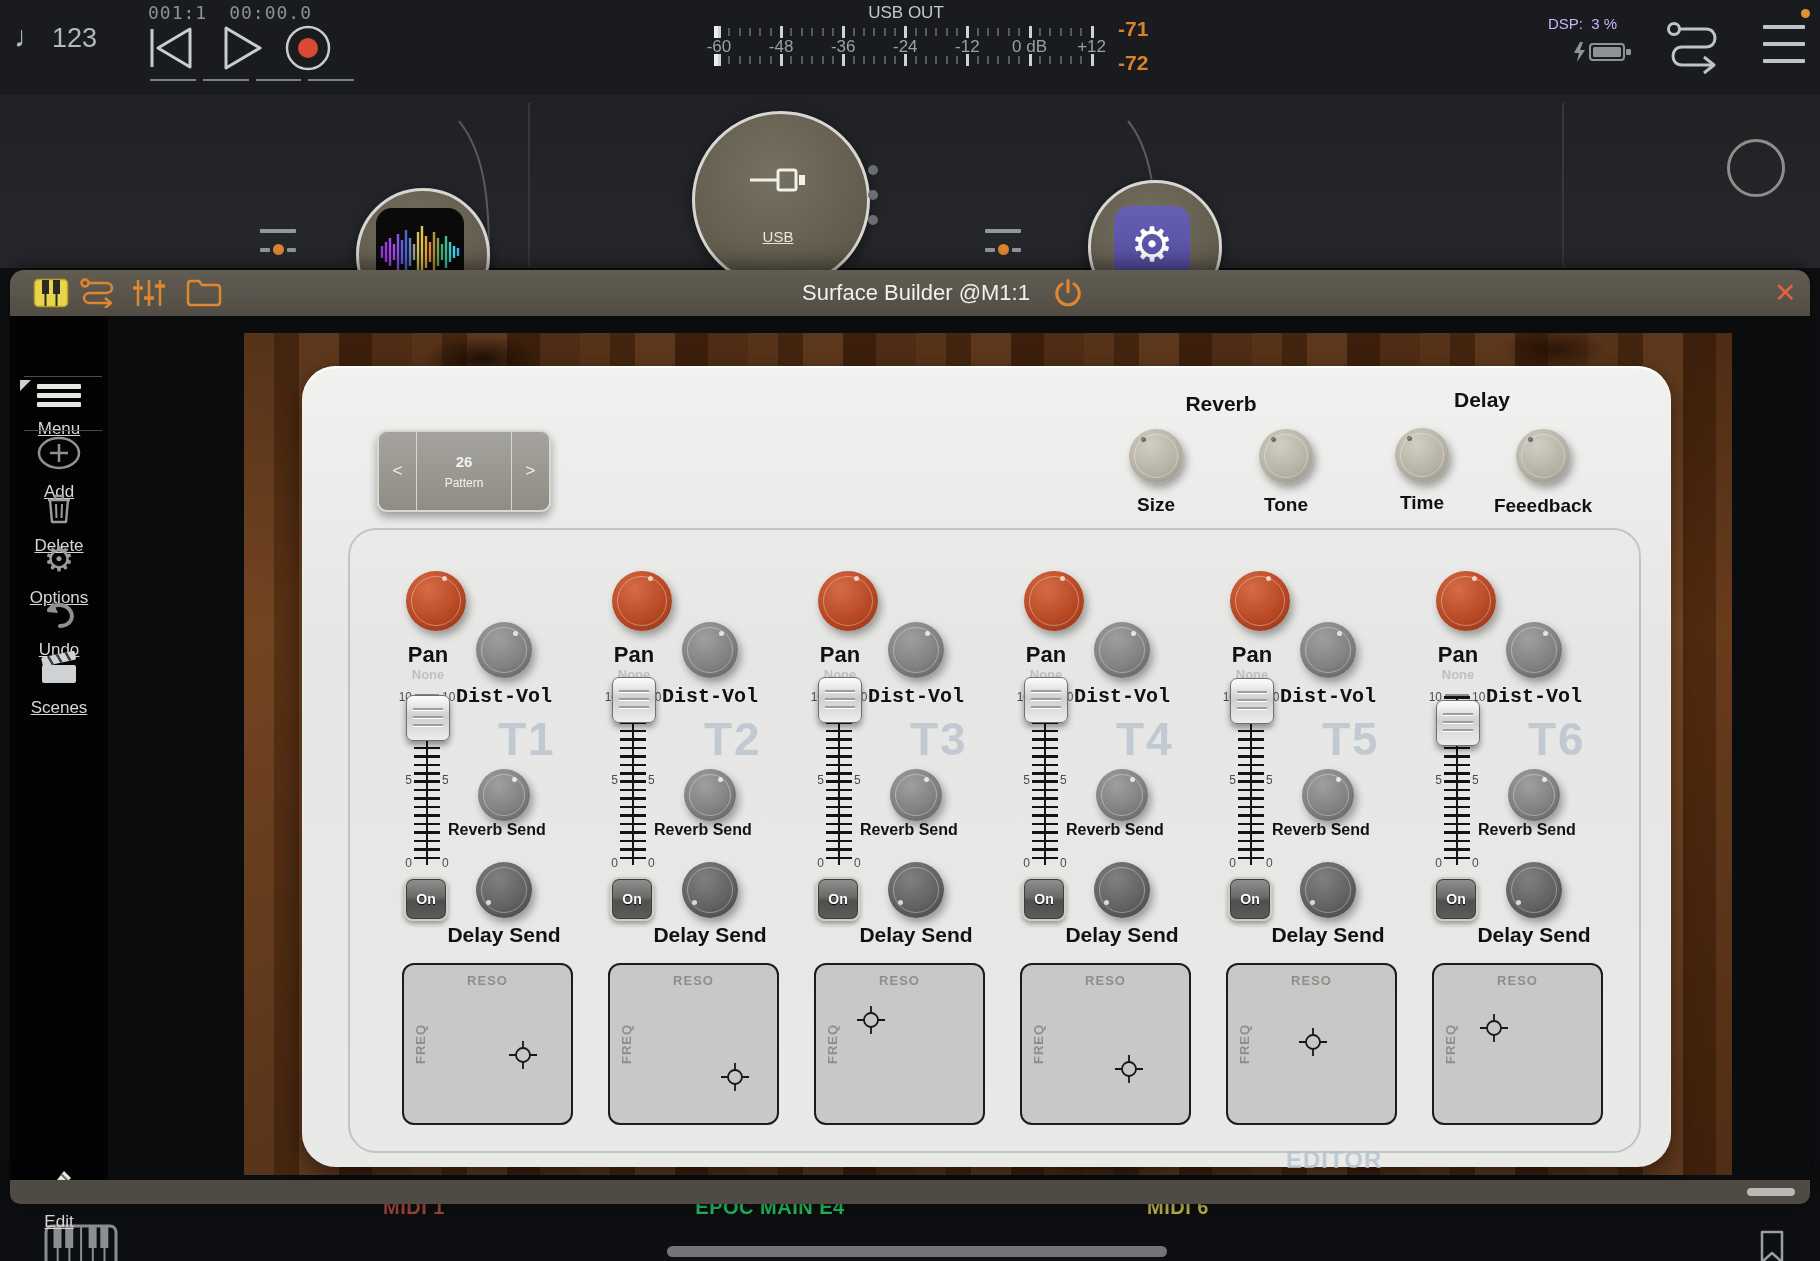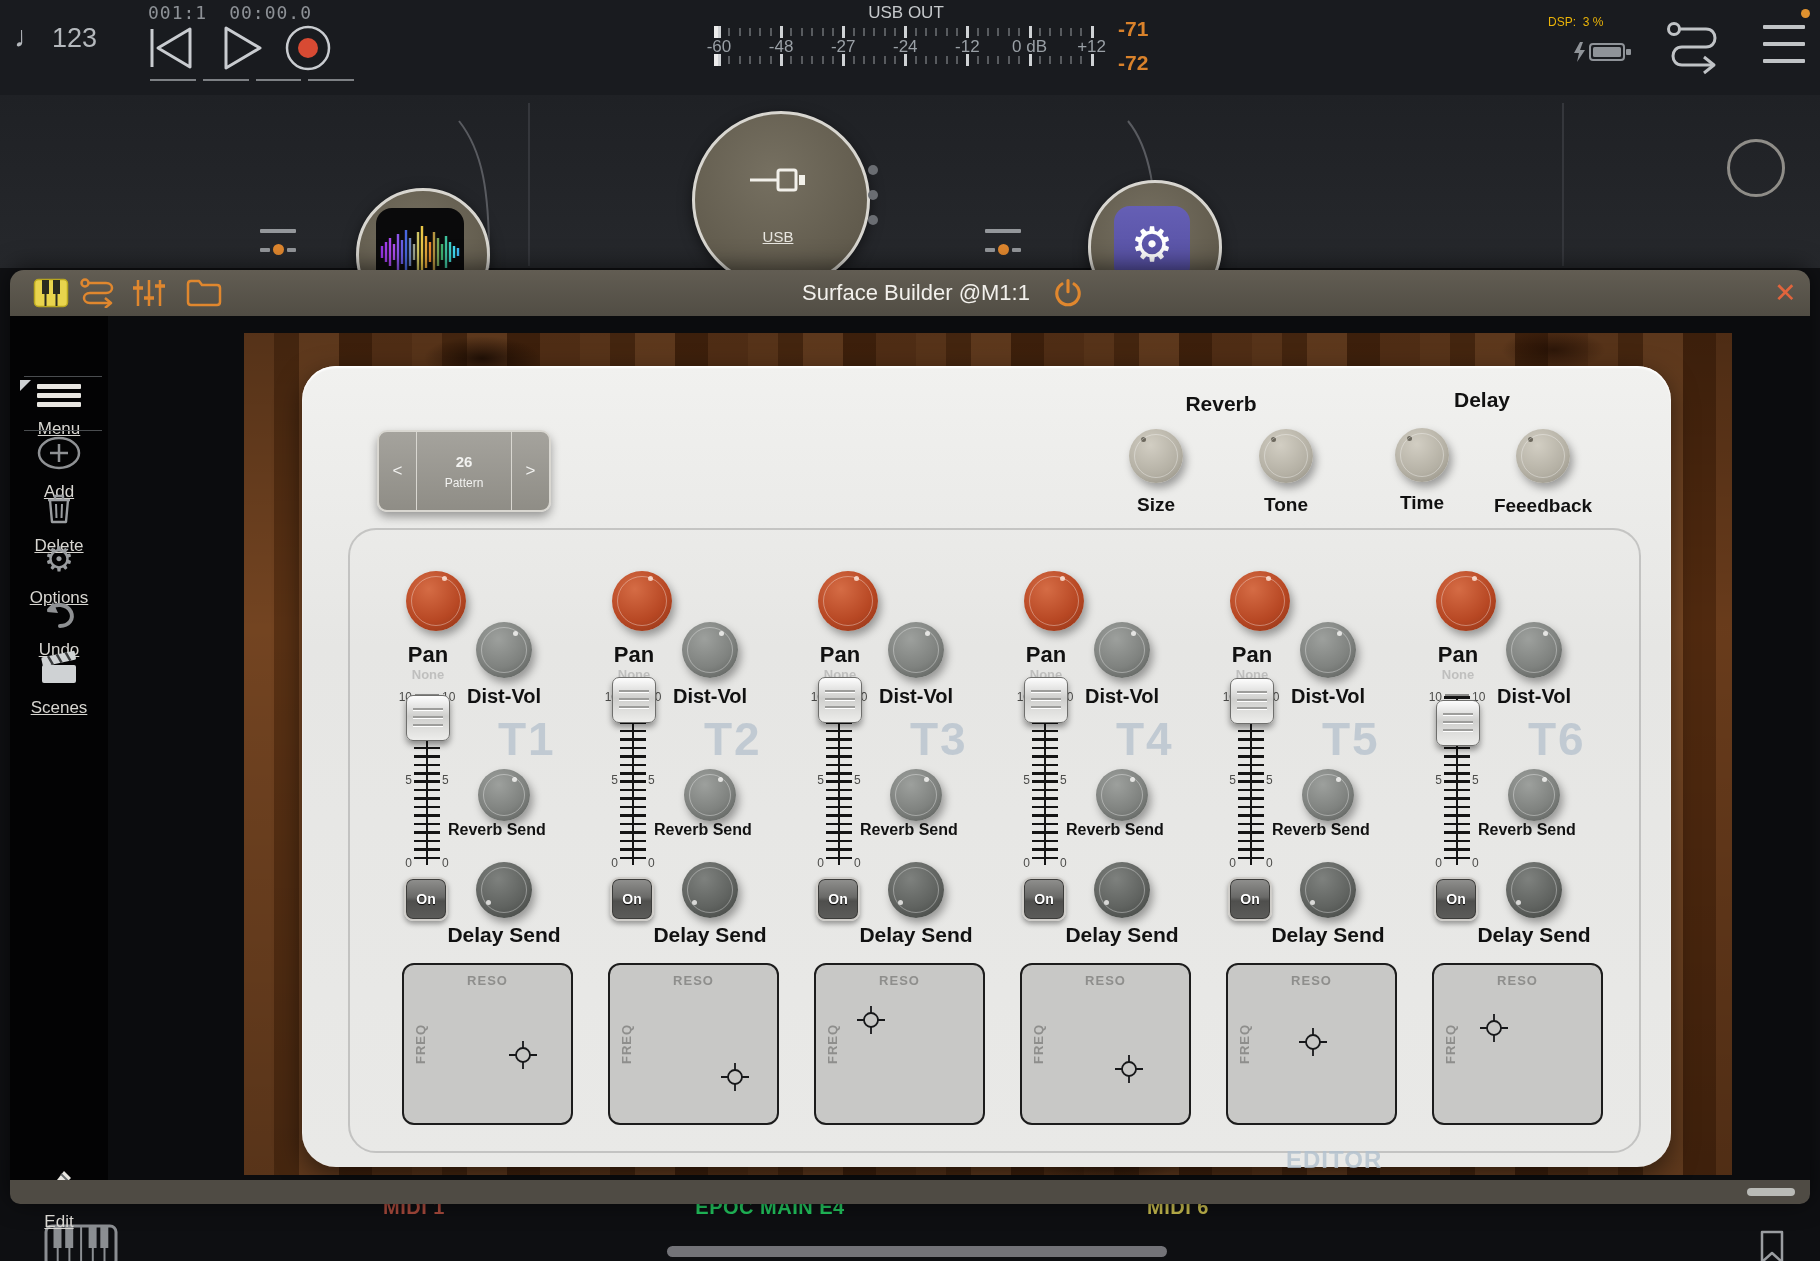--- a/index.html
+++ b/index.html
@@ -18,21 +18,21 @@
   #seg-line{position:absolute;left:150px;top:79px;width:204px;display:flex;gap:7px;}
   #seg-line i{height:2px;background:#7d8084;flex:1;}
   #meter-title{position:absolute;left:714px;top:3px;width:384px;text-align:center;color:#c6c9cc;font-size:17px;}
   .mrow{position:absolute;left:714px;width:390px;height:12px;}
   .mrow .marker{position:absolute;left:0;top:0;width:4px;height:12px;background:#ececec;}
   .mrow i.tick{position:absolute;top:2px;width:2px;height:8px;background:#585b5f;}
   .mrow i.tick.major{top:0;width:3px;height:12px;background:#cfd2d5;}
   #mlabels{position:absolute;left:714px;top:37px;width:390px;height:16px;}
   #mlabels span{position:absolute;width:60px;margin-left:-30px;text-align:center;color:#9aa0a6;font-size:17px;}
   .meter-val{position:absolute;left:1118px;color:#d9822b;font-size:21px;font-weight:bold;}
-  #dsp{position:absolute;left:1548px;top:15px;color:#eab308;font-size:12px;}
+  #dsp{position:absolute;left:1548px;top:15px;color:#c4b5fd;font-size:15px;}
   #battery-wrap{position:absolute;left:1568px;top:40px;}
   #routing-top{position:absolute;left:1666px;top:20px;}
   #hamburger{position:absolute;left:1763px;top:25px;width:42px;}
   #hamburger i{display:block;height:4px;background:#c0c3c6;margin-bottom:13px;border-radius:1px;}
   #orange-dot{position:absolute;left:1801px;top:9px;width:9px;height:9px;border-radius:50%;background:#e0922f;}
 
   
   #nodearea{position:absolute;left:0;top:95px;width:100%;height:173px;background:linear-gradient(180deg,#1f2125,#26282c);}
   .vline{position:absolute;top:8px;height:163px;width:2px;background:#35373c;}
   .node-circle{position:absolute;border-radius:50%;border:3px solid #d8d6d0;background:radial-gradient(circle at 45% 35%,#767061,#615b4d 70%,#514c40);box-shadow:0 4px 14px rgba(0,0,0,.5);}
@@ -115,21 +115,21 @@
   .k-tan{background:radial-gradient(circle at 40% 30%,#d2cec3,#b4b0a4 60%,#8e8a7e);}
   .k-tan .dot{left:22%;top:14%;background:#6b675c;}
 
   
   .strip{position:absolute;top:160px;width:186px;height:600px;}
   .pan-knob{left:12px;top:45px;width:60px;height:60px;}
   .lbl{position:absolute;color:#111;font-weight:bold;}
   .pan-lbl{left:-6px;top:116px;width:80px;text-align:center;font-size:22px;}
   .ghost-sub{position:absolute;left:-6px;top:141px;width:80px;text-align:center;font-size:13px;font-weight:bold;color:rgba(130,130,128,.38);}
   .dist-knob{left:82px;top:96px;width:56px;height:56px;}
-  .dist-lbl{left:55px;top:159px;width:110px;text-align:center;font-size:20px;}
+  .dist-lbl{left:55px;top:159px;width:110px;text-align:center;font-size:20px;font-family:Liberation Mono, monospace;}
   .num{position:absolute;font-size:12px;color:#4c4c4a;width:22px;}
   .num.l{left:-4px;text-align:right;}
   .num.r{left:48px;text-align:left;}
   .n10{top:164px;}.n5{top:247px;}.n0{top:330px;}
   .topdash{position:absolute;left:21px;top:168px;width:24px;height:6px;border-top:2px solid #8a8a88;border-bottom:2px solid #8a8a88;}
   .ladder{position:absolute;left:20px;top:170px;width:26px;height:169px;
     background-image:linear-gradient(90deg,transparent 12px,#141414 12px,#141414 14px,transparent 14px),
       repeating-linear-gradient(180deg,#141414 0 2.5px,transparent 2.5px 8.45px);}
   .cap{position:absolute;left:12px;width:42px;height:44px;border-radius:7px;border:1px solid #6f6f6d;
     background:linear-gradient(180deg,#fdfdfd,#cfcfcd 46%,#ededeb);box-shadow:0 4px 6px rgba(0,0,0,.4);}
@@ -214,21 +214,21 @@
         <i class="tick" style="left: 324.85px;"></i>
         <i class="tick" style="left: 335.2px;"></i>
         <i class="tick" style="left: 345.55px;"></i>
         <i class="tick" style="left: 355.9px;"></i>
         <i class="tick" style="left: 366.25px;"></i>
         <i class="tick major" style="left: 376.6px;"></i>
       </div>
     <div id="mlabels">
         <span style="left: 5px;">-60</span>
         <span style="left: 67.1px;">-48</span>
-        <span style="left: 129.2px;">-27</span>
+        <span style="left: 129.2px;">-36</span>
         <span style="left: 191.3px;">-24</span>
         <span style="left: 253.4px;">-12</span>
         <span style="left: 315.5px;">0 dB</span>
         <span style="left: 377.6px;">+12</span>
       </div>
     <div class="mrow" style="top:54px;">
         <span class="marker"></span>
         <i class="tick major" style="left: 4px;"></i>
         <i class="tick" style="left: 14.35px;"></i>
         <i class="tick" style="left: 24.7px;"></i>

